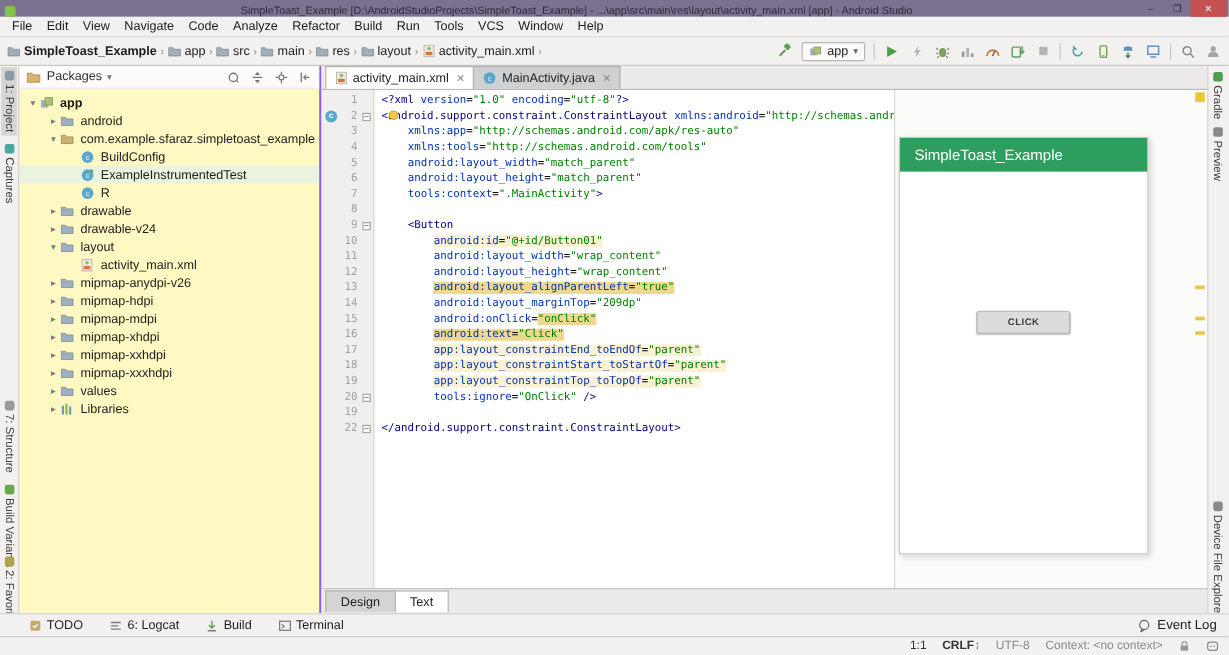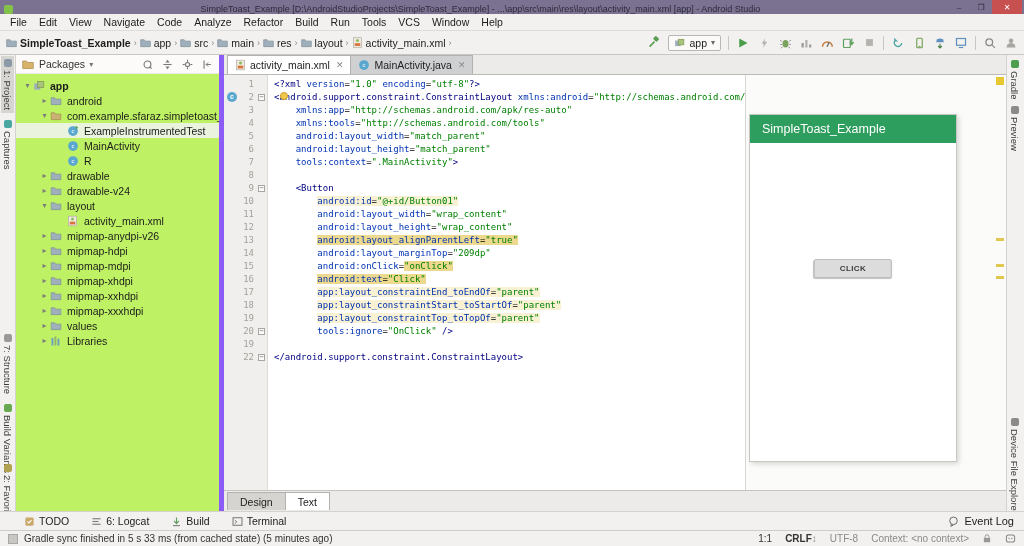--- a/index.html
+++ b/index.html
@@ -35,21 +35,21 @@
   
   .main { position:absolute; top:55px; left:0; right:0; height:456px; display:flex; }
   .strip { position:relative; background:#f2f1ef; }
   .strip.left { width:16px; border-right:1px solid #d4d2cf; }
   .strip.right { width:18px; border-left:1px solid #d4d2cf; }
   .vtab { position:absolute; left:1px; writing-mode:vertical-rl; display:flex; align-items:center; gap:3px;
           font-size:9.5px; color:#3c3c3c; padding:3px 1px; white-space:nowrap; }
   .vtab.active { background:#d7d5d2; }
   .vicon { width:8px; height:8px; border-radius:2px; flex:0 0 auto; }
   
-  .project { width:208px; background:#bef264; border-right:5px solid #8b5cf6; display:flex; flex-direction:column; }
+  .project { width:252px; background:#fef9c3; border-right:2px solid #8b5cf6; display:flex; flex-direction:column; }
   .proj-header { height:19px; display:flex; align-items:center; padding:0 5px; background:#fcfbfa;
                  border-bottom:1px solid #eceae7; }
   .proj-title { display:flex; align-items:center; gap:4px; font-size:10.5px; color:#333; }
   .proj-actions { margin-left:auto; display:flex; align-items:center; gap:6px; color:#777; font-size:10px; }
   .tree { flex:1; padding-top:4px; overflow:hidden; }
   .tree-row { height:15px; display:flex; align-items:center; font-size:10.5px; white-space:nowrap; }
   .tree-row.hl { background:#e9f3de; }
   .tw-chevron { width:11px; text-align:center; color:#7c7c7c; font-size:8px; flex:0 0 auto; }
   .tw-icon { width:13px; height:12px; margin-right:4px; flex:0 0 auto; position:relative; }
   .tree-label.bold { font-weight:bold; }
@@ -406,40 +406,40 @@
         </div>
         <div class="tree-row" style="padding-left: 23px;">
           <span class="tw-chevron">▾</span>
           <span class="tw-icon">
             <svg width="12" height="11" viewBox="0 0 16 16">
               <path d="M1 4h5l1.5 2H15v8H1z" fill="#c9b273" stroke="#a08b4f"></path>
             </svg>
           </span>
           <span class="tree-label">com.example.sfaraz.simpletoast_example</span>
         </div>
+        <div class="tree-row" style="padding-left: 40px;">
+          <span class="tw-chevron"></span>
+          <span class="tw-icon">
+            <svg width="12" height="12" viewBox="0 0 16 16">
+              <circle cx="8" cy="8" r="6.5" fill="#59a7cf"></circle>
+              <text x="8" y="11" font-size="8" text-anchor="middle" fill="#fff" font-family="Liberation Sans, sans-serif">c</text>
+            </svg>
+          </span>
+          <span class="tree-label">BuildConfig</span>
+        </div>
         <div class="tree-row hl" style="padding-left: 40px;">
           <span class="tw-chevron"></span>
           <span class="tw-icon">
             <svg width="12" height="12" viewBox="0 0 16 16">
               <circle cx="8" cy="8" r="6.5" fill="#59a7cf"></circle>
               <text x="8" y="11" font-size="8" text-anchor="middle" fill="#fff" font-family="Liberation Sans, sans-serif">c</text>
               <path d="M11 1l4 2-3 3z" fill="#5aa05a"></path>
             </svg>
           </span>
           <span class="tree-label">ExampleInstrumentedTest</span>
-        </div>
-        <div class="tree-row" style="padding-left: 40px;">
-          <span class="tw-chevron"></span>
-          <span class="tw-icon">
-            <svg width="12" height="12" viewBox="0 0 16 16">
-              <circle cx="8" cy="8" r="6.5" fill="#59a7cf"></circle>
-              <text x="8" y="11" font-size="8" text-anchor="middle" fill="#fff" font-family="Liberation Sans, sans-serif">c</text>
-            </svg>
-          </span>
-          <span class="tree-label">MainActivity</span>
         </div>
         <div class="tree-row" style="padding-left: 40px;">
           <span class="tw-chevron"></span>
           <span class="tw-icon">
             <svg width="12" height="12" viewBox="0 0 16 16">
               <circle cx="8" cy="8" r="6.5" fill="#59a7cf"></circle>
               <text x="8" y="11" font-size="8" text-anchor="middle" fill="#fff" font-family="Liberation Sans, sans-serif">c</text>
             </svg>
           </span>
           <span class="tree-label">R</span>
@@ -696,24 +696,20 @@
       <svg width="11" height="11" viewBox="0 0 16 16">
           <circle cx="8" cy="7" r="5.5" fill="none" stroke="#666" stroke-width="1.4"></circle>
           <path d="M5 12l-1 3 4-2" fill="none" stroke="#666" stroke-width="1.4"></path>
         </svg>
     </span>
     <span>Event Log</span>
   </div>
 </div>
 
 <div class="statusbar">
-  <div class="status-left">
-    <span class="sq-icon"></span>
-    <span>Gradle sync finished in 5 s 33 ms (from cached state) (5 minutes ago)</span>
-  </div>
   <div class="status-right">
     <span>1:1</span>
     <span><b>CRLF</b><span class="dim">↕</span></span>
     <span class="dim">UTF-8</span>
     <span class="dim">Context: &lt;no context&gt;</span>
     <span>
       <svg width="10" height="11" viewBox="0 0 16 16">
           <rect x="3" y="7" width="10" height="7" fill="#9a9895"></rect>
           <path d="M5 7V5a3 3 0 016 0v2" fill="none" stroke="#9a9895" stroke-width="1.6"></path>
         </svg>

